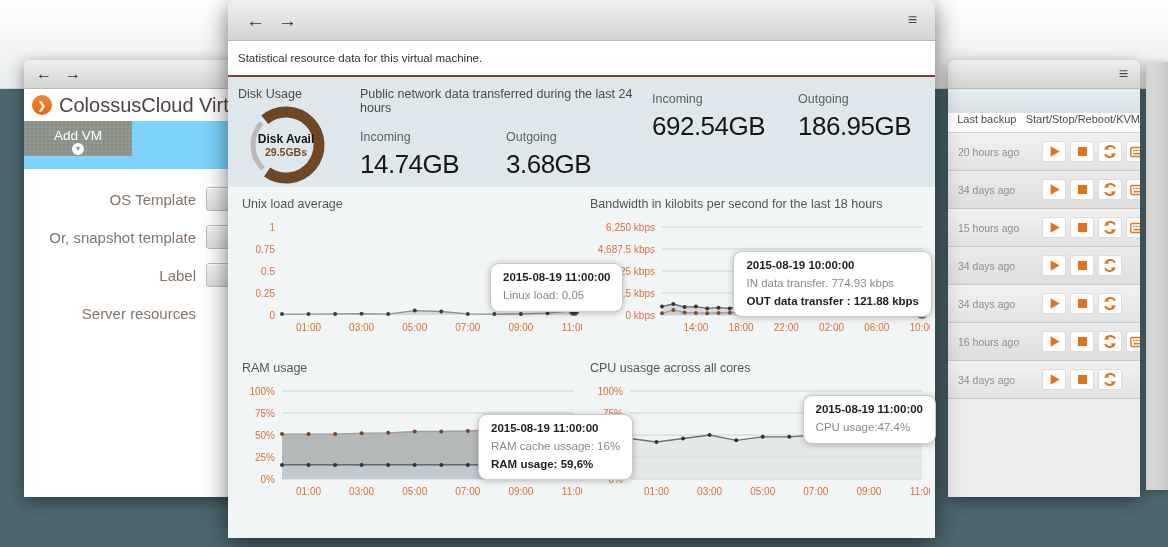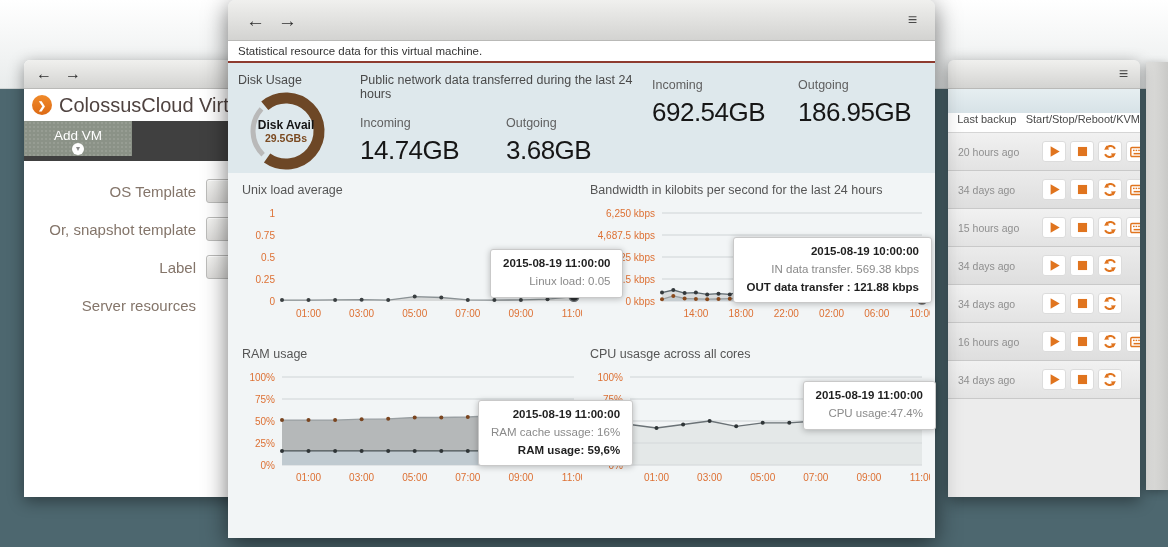--- a/index.html
+++ b/index.html
@@ -19,52 +19,52 @@
 
   .toolbar{height:28px;background:linear-gradient(#f0f0ee,#d3d3d1);border-bottom:1px solid #b9b9b7;
     border-radius:6px 6px 0 0;display:flex;align-items:center;padding:0 12px;}
   .center-window .toolbar{height:40px;padding:0 18px;border-radius:7px 7px 0 0;}
   .nav-arrow{font-size:16px;font-weight:bold;color:#2e2e2e;margin-right:13px;line-height:1;cursor:pointer;}
   .center-window .nav-arrow{font-size:19px;}
   .menu-icon{margin-left:auto;font-size:16px;font-weight:bold;color:#4a4a4a;line-height:1;cursor:pointer;}
 
   
   .statusbar{height:18px;background:#fff;border-bottom:2px solid #8e3b2f;display:flex;align-items:center;
-    padding:1px 10px;font-size:11.5px;color:#333;}
+    padding:8px 10px;font-size:11.5px;color:#333;}
   .stats{height:110px;background:#dee8ec;display:flex;padding:0 0 0 10px;}
   .stat-disk{width:122px;position:relative;flex:none;}
   .sec-title{font-size:12.5px;color:#4a4a4a;margin-top:10px;}
   .donut-wrap{position:absolute;left:6px;top:26px;width:84px;height:84px;}
   .donut-text{position:absolute;left:0;top:0;width:84px;height:84px;display:flex;flex-direction:column;
     align-items:center;justify-content:center;}
   .donut-title{font-size:12px;font-weight:bold;color:#151515;}
   .donut-value{font-size:10.5px;font-weight:bold;color:#7a4a21;}
   .stat-net{flex:none;}
   .stat-net.n24{width:292px;margin-left:0;}
   .stat-net.n30{flex:1;}
   .net-values{display:flex;margin-top:15px;}
   .net-block{width:146px;}
   .net-cap{font-size:12.5px;color:#5f5f5f;}
   .net-num{font-size:26px;color:#161616;margin-top:5px;letter-spacing:-0.5px;}
 
   .charts{position:relative;padding:6px 0 0 8px;display:grid;grid-template-columns:348px 348px;grid-auto-rows:164px;}
   .chart-cell{position:relative;overflow:visible;}
   .chart-title{font-size:12.5px;color:#555;margin:4px 0 2px 6px;white-space:nowrap;}
   svg.chart{display:block;}
-  .tooltip{position:absolute;background:#fff;border:1px solid #c9c9c9;border-radius:3px;
+  .tooltip{position:absolute;background:#fff;border:1px solid #c9c9c9;border-radius:9px;
     padding:5px 12px 6px;box-shadow:0 1px 6px rgba(0,0,0,.25);font-size:11.5px;color:#8a8a8a;
-    text-align:right;white-space:nowrap;z-index:8;line-height:1.55;}
+    text-align:left;white-space:nowrap;z-index:8;line-height:1.55;}
   .tooltip .strong{color:#1f1f1f;font-weight:bold;}
 
   
   .lw-header{height:32px;display:flex;align-items:center;padding:0 8px;background:#fff;}
   .badge{width:20px;height:20px;border-radius:50%;background:linear-gradient(#f08a2a,#dd6a14);color:#fff;
     font-size:10px;display:flex;align-items:center;justify-content:center;font-weight:bold;margin-right:7px;flex:none;}
   .lw-title{font-size:20px;color:#4f4340;font-weight:400;white-space:nowrap;margin:0;}
-  .tabbar{height:40px;background:#404040;position:relative;}
+  .tabbar{height:48px;background:#7dd3fc;position:relative;}
   .tab{position:absolute;left:0;top:0;width:108px;height:35px;background:#8b9287;color:#fff;font-size:13.5px;
     text-align:center;padding-top:7px;box-sizing:border-box;cursor:pointer;
     background-image:radial-gradient(rgba(255,255,255,.10) 1px,transparent 1px);background-size:4px 4px;}
   .tab-chevron{position:absolute;left:50%;bottom:1px;transform:translateX(-50%);width:12px;height:12px;
     background:#fff;border-radius:50%;font-size:8px;line-height:12px;color:#8a8a8a;text-align:center;cursor:pointer;}
   .form{padding:18px 0 0;}
   .form-row{display:flex;align-items:center;margin-bottom:14px;min-height:24px;}
   .form-label{width:172px;text-align:right;font-size:15px;color:#84756a;flex:none;}
   .hint{color:#3e7d3e;font-weight:bold;}
   .input{width:96px;height:22px;margin-left:10px;background:linear-gradient(#f5f5f3,#dddcda);
@@ -445,21 +445,21 @@
             <text x="231.8" y="118" text-anchor="middle" font-size="10" fill="#dd7033">07:00</text>
             <text x="284.9" y="118" text-anchor="middle" font-size="10" fill="#dd7033">09:00</text>
             <text x="338.0" y="118" text-anchor="middle" font-size="10" fill="#dd7033">11:00</text>
           </svg>
           <div class="tooltip" style="left: 254px; top: 70px;">
             <div class="strong">2015-08-19 11:00:00</div>
             <div>Linux load: 0.05</div>
           </div>
         </div>
         <div class="chart-cell">
-          <div class="chart-title">Bandwidth in kilobits per second for the last 24 hours</div>
+          <div class="chart-title">Bandwidth in kilobits per second for the last 18 hours</div>
           <svg class="chart" width="346" height="128" viewBox="0 0 346 128">
             <line x1="78" y1="14" x2="338" y2="14" stroke="#cfd4d6" stroke-width="1"></line>
             <text x="71" y="17.5" text-anchor="end" font-size="10" fill="#dd7033">6,250 kbps</text>
             <line x1="78" y1="36" x2="338" y2="36" stroke="#cfd4d6" stroke-width="1"></line>
             <text x="71" y="39.5" text-anchor="end" font-size="10" fill="#dd7033">4,687.5 kbps</text>
             <line x1="78" y1="58" x2="338" y2="58" stroke="#cfd4d6" stroke-width="1"></line>
             <text x="71" y="61.5" text-anchor="end" font-size="10" fill="#dd7033">3,125 kbps</text>
             <line x1="78" y1="80" x2="338" y2="80" stroke="#cfd4d6" stroke-width="1"></line>
             <text x="71" y="83.5" text-anchor="end" font-size="10" fill="#dd7033">1,562.5 kbps</text>
             <line x1="78" y1="102" x2="338" y2="102" stroke="#cfd4d6" stroke-width="1"></line>
@@ -519,21 +519,21 @@
             <circle cx="338.0" cy="100.3" r="4.8" fill="#7c431c" stroke="#6a6f72" stroke-width="1.4"></circle>
             <text x="111.9" y="118" text-anchor="middle" font-size="10" fill="#dd7033">14:00</text>
             <text x="157.1" y="118" text-anchor="middle" font-size="10" fill="#dd7033">18:00</text>
             <text x="202.3" y="118" text-anchor="middle" font-size="10" fill="#dd7033">22:00</text>
             <text x="247.6" y="118" text-anchor="middle" font-size="10" fill="#dd7033">02:00</text>
             <text x="292.8" y="118" text-anchor="middle" font-size="10" fill="#dd7033">06:00</text>
             <text x="338.0" y="118" text-anchor="middle" font-size="10" fill="#dd7033">10:00</text>
           </svg>
           <div class="tooltip" style="right: 0px; top: 58px;">
             <div class="strong">2015-08-19  10:00:00</div>
-            <div>IN data transfer. 569.38 kbps</div>
+            <div>IN data transfer. 774.93 kbps</div>
             <div class="strong">OUT data transfer : 121.88 kbps</div>
           </div>
         </div>
         <div class="chart-cell">
           <div class="chart-title">RAM usage</div>
           <svg class="chart" width="346" height="128" viewBox="0 0 346 128">
             <line x1="46" y1="14" x2="338" y2="14" stroke="#cfd4d6" stroke-width="1"></line>
             <text x="39" y="17.5" text-anchor="end" font-size="10" fill="#dd7033">100%</text>
             <line x1="46" y1="36" x2="338" y2="36" stroke="#cfd4d6" stroke-width="1"></line>
             <text x="39" y="39.5" text-anchor="end" font-size="10" fill="#dd7033">75%</text>

